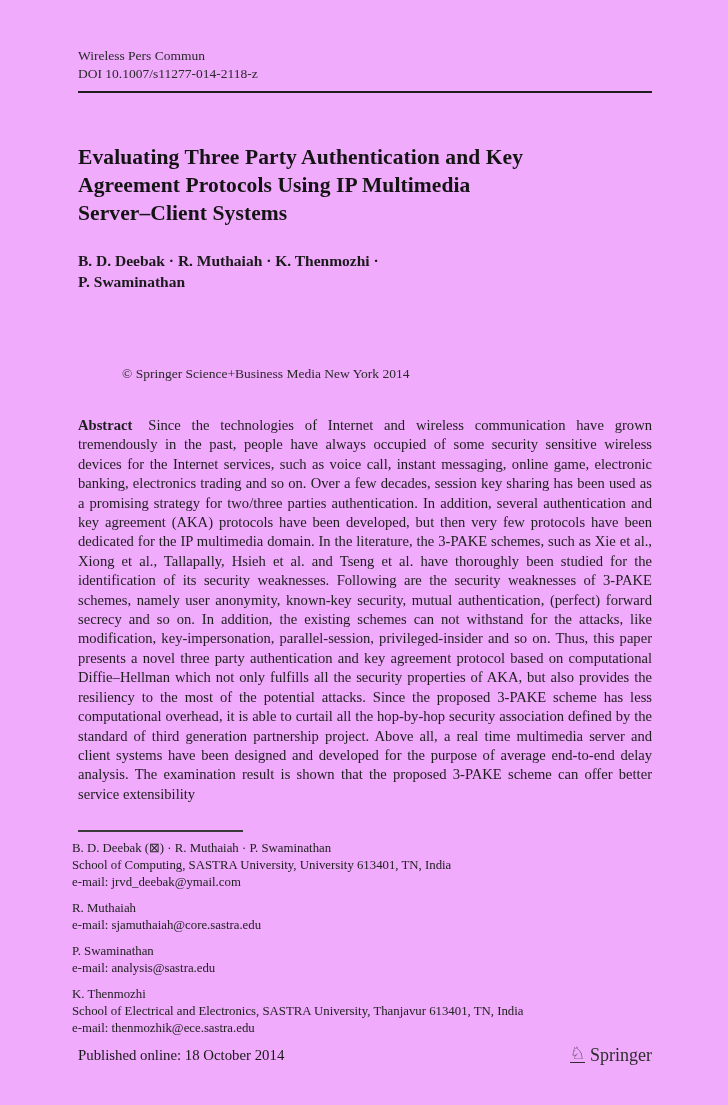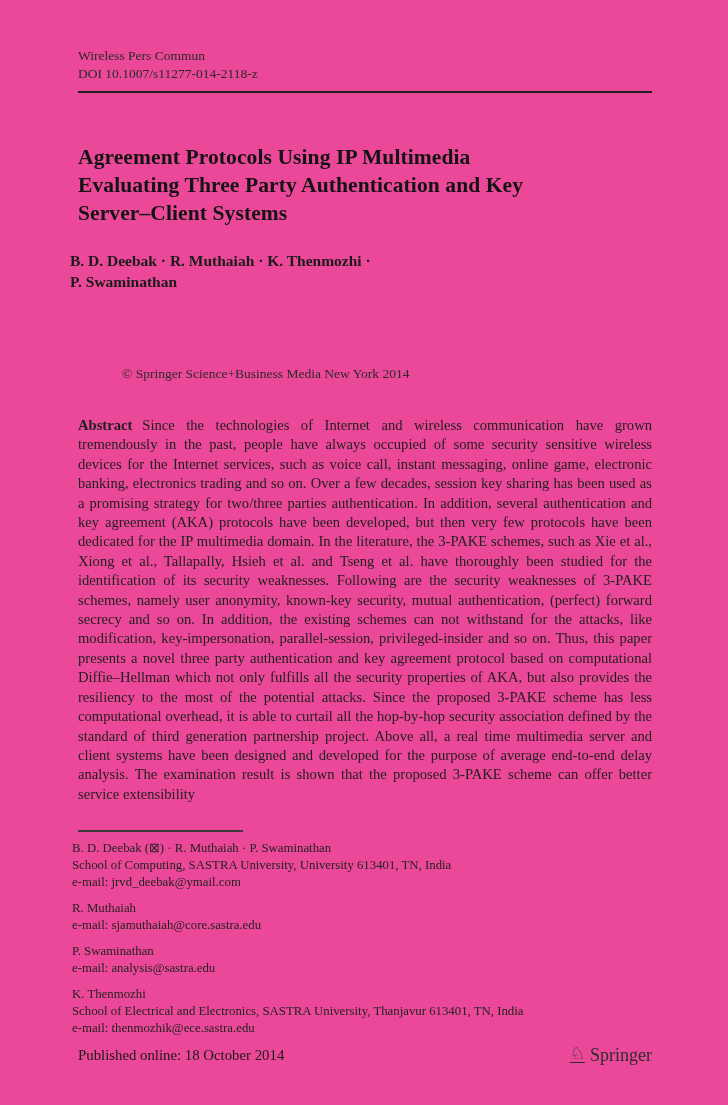--- a/index.html
+++ b/index.html
@@ -11,21 +11,21 @@
     width: 728px;
     height: 1105px;
     position: relative;
     font-family: "Liberation Serif", "DejaVu Serif", serif;
     color: #1c1c1c;
     overflow: hidden;
   }
   .page {
     position: absolute;
     inset: 0;
-    background: #ec4899;
+    background: #f0abfc;
   }
 
   
   .journal-header {
     position: absolute;
     left: 78px;
     top: 47px;
     font-size: 13.5px;
     line-height: 18px;
     color: #2a2a2a;
@@ -48,21 +48,21 @@
     font-size: 21.5px;
     font-weight: bold;
     line-height: 28px;
     letter-spacing: 0.1px;
     color: #141414;
   }
 
   
   .authors {
     position: absolute;
-    left: 70px;
+    left: 78px;
     top: 250px;
     font-size: 15.5px;
     font-weight: bold;
     line-height: 21px;
     color: #1a1a1a;
     font-family: Liberation Serif, serif;
   }
 
   
   .copyright-notice {
@@ -80,21 +80,21 @@
     left: 78px;
     top: 416px;
     width: 574px;
     font-size: 14.6px;
     line-height: 19.4px;
     text-align: justify;
     color: #1e1e1e;
   }
   .abstract-label {
     font-weight: bold;
-    margin-right: 10px;
+    margin-right: 16px;
   }
 
   
   .footnote-rule {
     position: absolute;
     left: 78px;
     top: 830px;
     width: 165px;
     height: 1.6px;
     background: #3a3a3a;
@@ -152,22 +152,22 @@
 <div class="page">
 
   <div class="journal-header">
     <div>Wireless Pers Commun</div>
     <div>DOI 10.1007/s11277-014-2118-z</div>
   </div>
 
   <div class="header-rule"></div>
 
   <div class="paper-title">
+    <div>Evaluating Three Party Authentication and Key</div>
     <div>Agreement Protocols Using IP Multimedia</div>
-    <div>Evaluating Three Party Authentication and Key</div>
     <div>Server–Client Systems</div>
   </div>
 
   <div class="authors">
     <div>B. D. Deebak · R. Muthaiah · K. Thenmozhi ·</div>
     <div>P. Swaminathan</div>
   </div>
 
   <div class="copyright-notice">© Springer Science+Business Media New York 2014</div>
 

